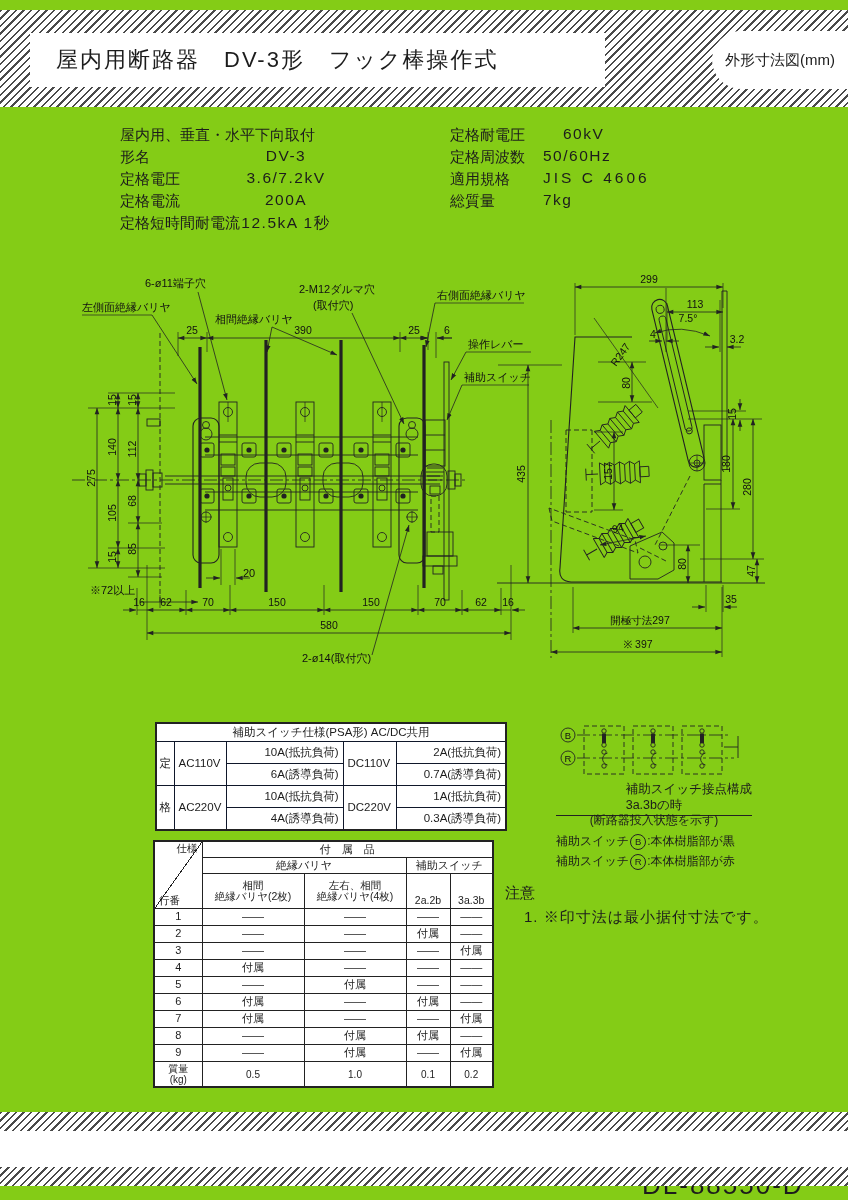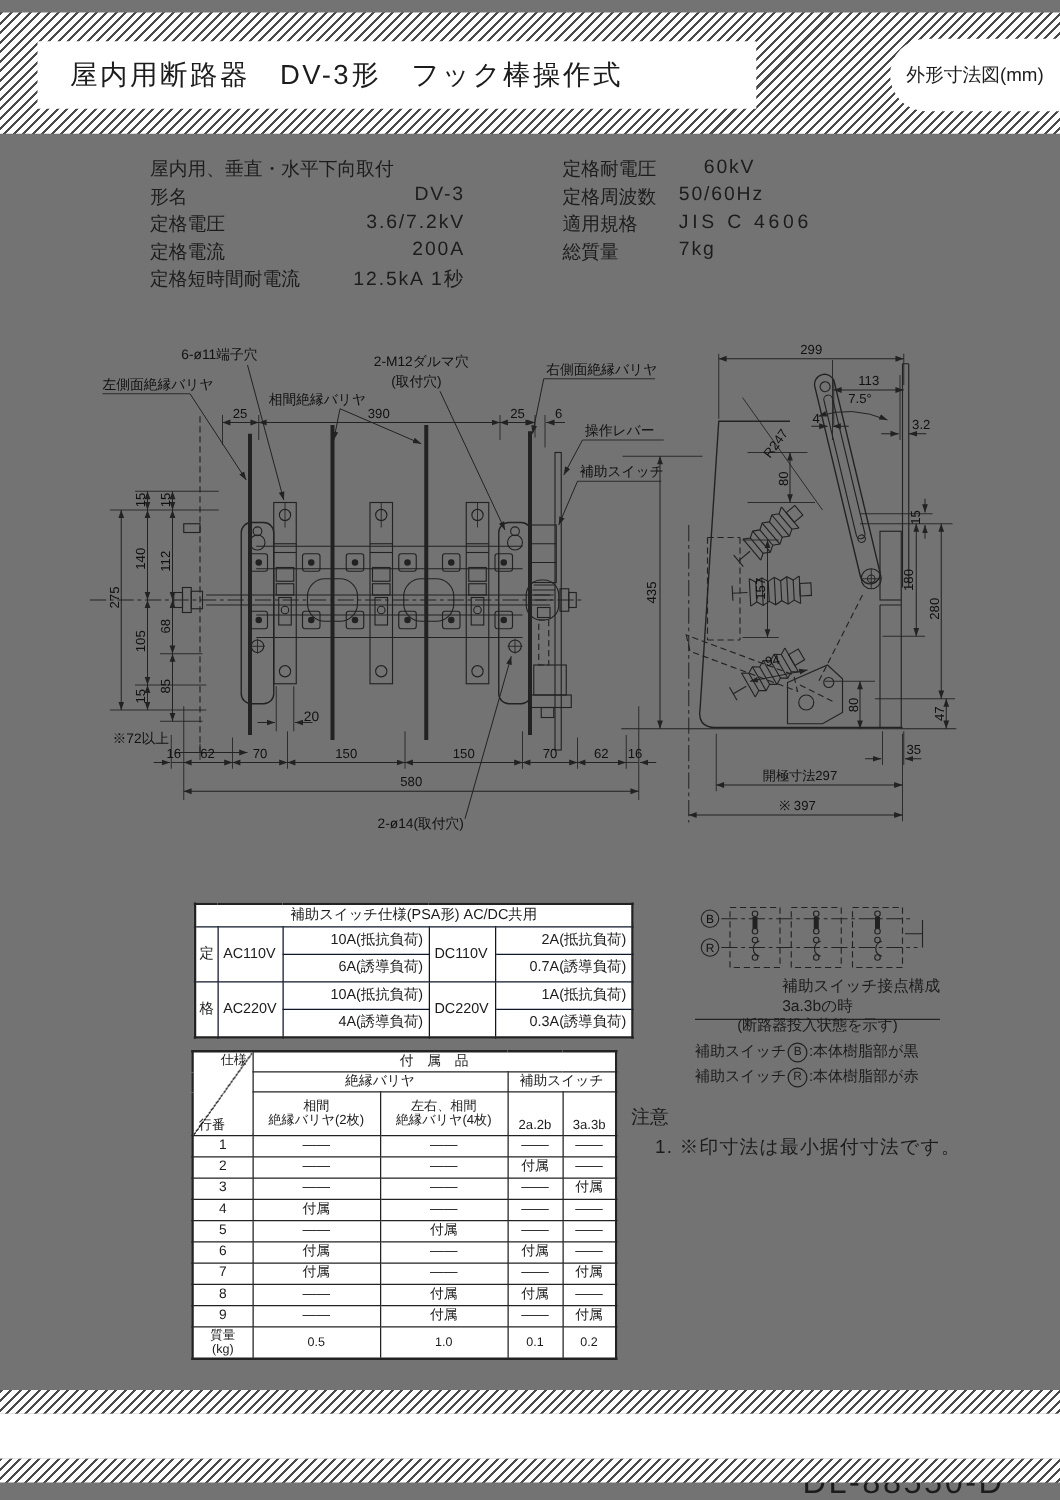--- a/index.html
+++ b/index.html
@@ -1,29 +1,29 @@
 <!DOCTYPE html>
 <html><head>
 <meta charset="utf-8">
 <style>
   html,body{margin:0;padding:0;background:#e8e8e8;}
-  .page{position:relative;width:848px;height:1200px;background:#737373;overflow:hidden;
+  .page{position:relative;width:848px;height:1200px;background:#84cc16;overflow:hidden;
         font-family:"Liberation Sans",sans-serif;color:#1c1c1c;}
   .abs{position:absolute;}
   .hatch{position:absolute;left:0;width:848px;
          background:repeating-linear-gradient(135deg,#4a4a4a 0 1.7px,#ffffff 1.7px 5.4px);}
   .title-box{position:absolute;left:30px;top:33px;width:575px;height:54px;background:#fff;
              display:flex;align-items:center;padding-left:26px;box-sizing:border-box;
              font-size:22px;letter-spacing:2px;}
   .corner-box{position:absolute;left:712px;top:31px;width:136px;height:58px;background:#fff;
               border-radius:29px 0 0 29px;display:flex;align-items:center;justify-content:center;
               font-size:15px;}
   .spec-label{position:absolute;font-size:15px;white-space:nowrap;}
   .spec-value{position:absolute;font-size:15.5px;letter-spacing:1.5px;white-space:nowrap;}
-  .sv-right{width:172px;text-align:right;}
+  .sv-right{width:172px;text-align:center;}
   svg text{fill:#111;}
   text.d{font-size:10.5px;text-anchor:middle;font-family:"Liberation Sans",sans-serif;}
   text.c{font-size:11px;text-anchor:start;font-family:"Liberation Sans",sans-serif;}
   .obj{stroke:#222;stroke-width:1.1;fill:none;}
   .obj2{stroke:#222;stroke-width:0.9;fill:none;}
   .objf{fill:#222;stroke:none;}
   .thick{stroke:#222;stroke-width:3.2;fill:none;}
   .ext{stroke:#222;stroke-width:0.7;fill:none;}
   .cl{stroke:#222;stroke-width:0.8;fill:none;stroke-dasharray:13 3 3 3;}
   .dsh{stroke:#222;stroke-width:0.9;fill:none;stroke-dasharray:5 3;}

